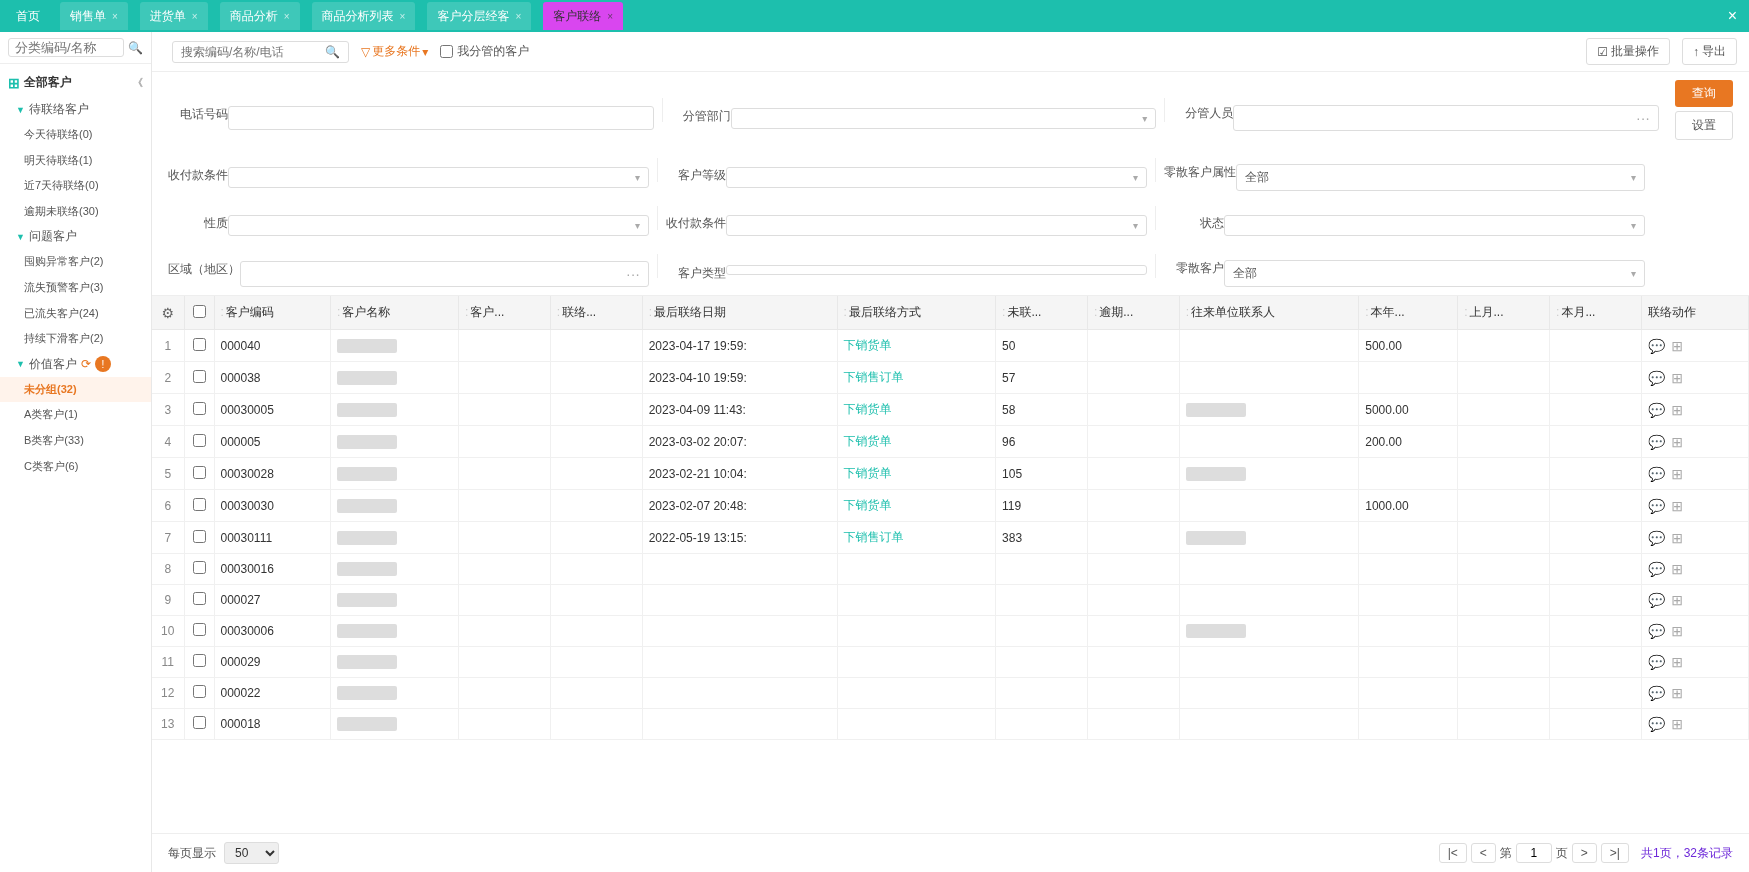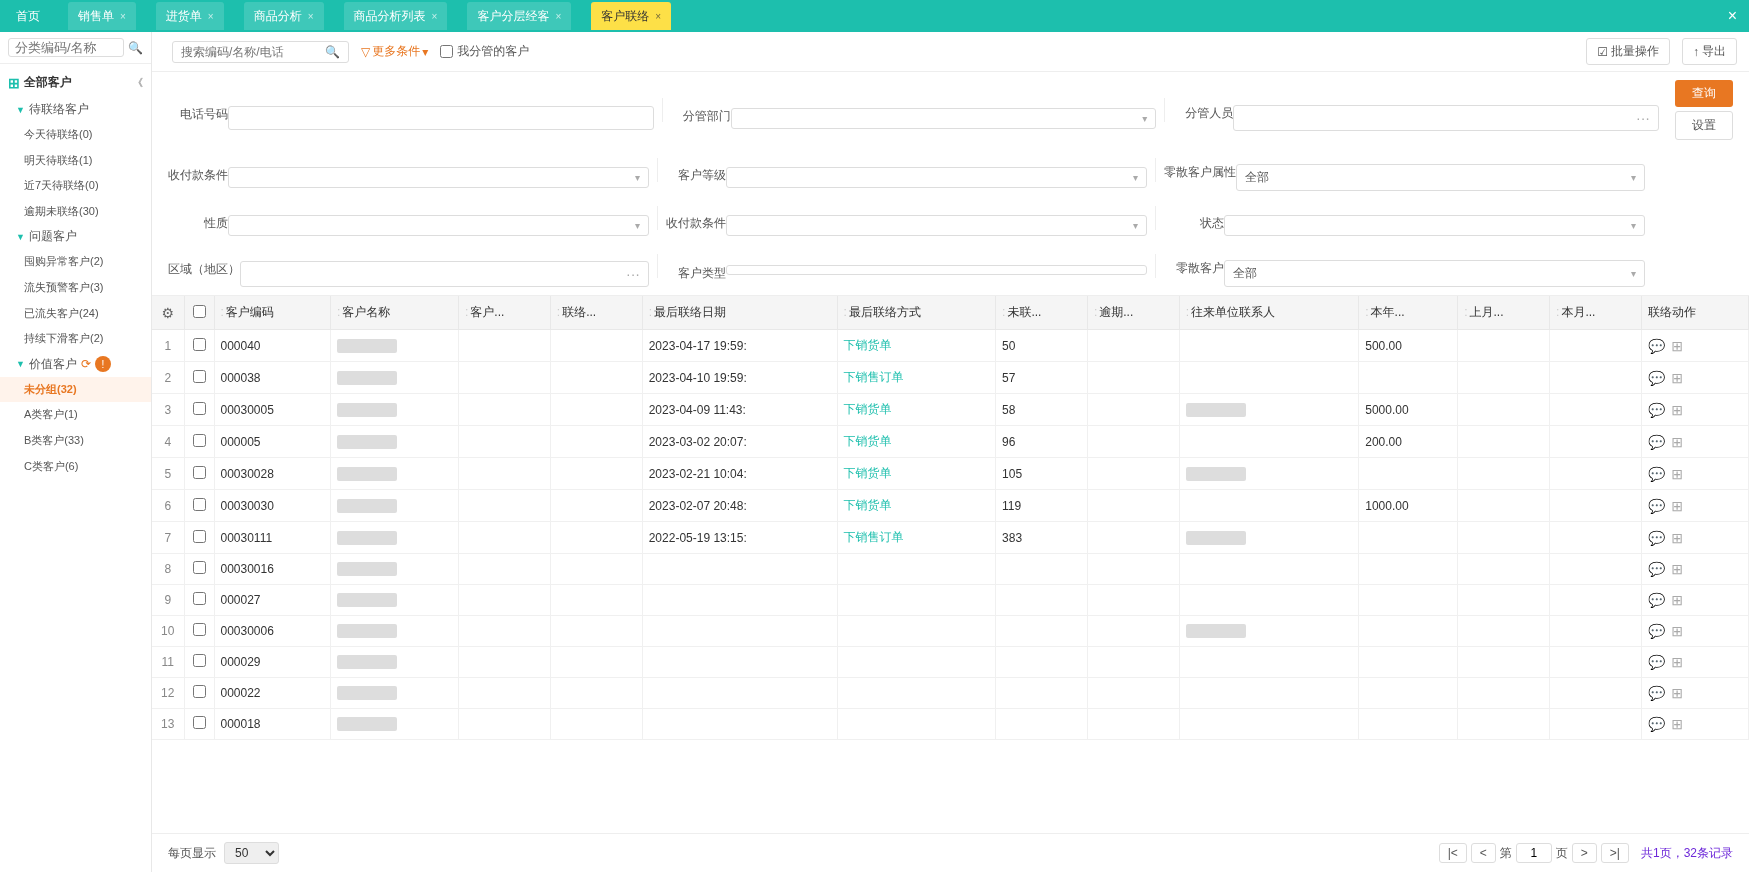--- a/index.html
+++ b/index.html
@@ -5,37 +5,37 @@
     * { box-sizing: border-box; margin: 0; padding: 0; font-family: 'Microsoft YaHei', Arial, sans-serif; font-size: 12px; }
     body { background: #f0f0f0; overflow: hidden; }
 
     
     .top-nav {
       display: flex;
       align-items: center;
       background: #1dbfad;
       height: 32px;
       padding: 0 8px;
-      gap: 20px;
+      gap: 12px;
     }
     .nav-tab {
       display: flex;
       align-items: center;
       padding: 0 10px;
       height: 28px;
       background: rgba(255,255,255,0.15);
       color: #fff;
       border-radius: 3px 3px 0 0;
       cursor: pointer;
       font-size: 12px;
       gap: 4px;
       white-space: nowrap;
     }
     .nav-tab.active {
-      background: #fde047;
+      background: #d946ef;
       color: #333;
     }
     .nav-tab .close-x {
       font-size: 10px;
       opacity: 0.7;
       margin-left: 2px;
     }
     .nav-home {
       color: #fff;
       font-size: 12px;

